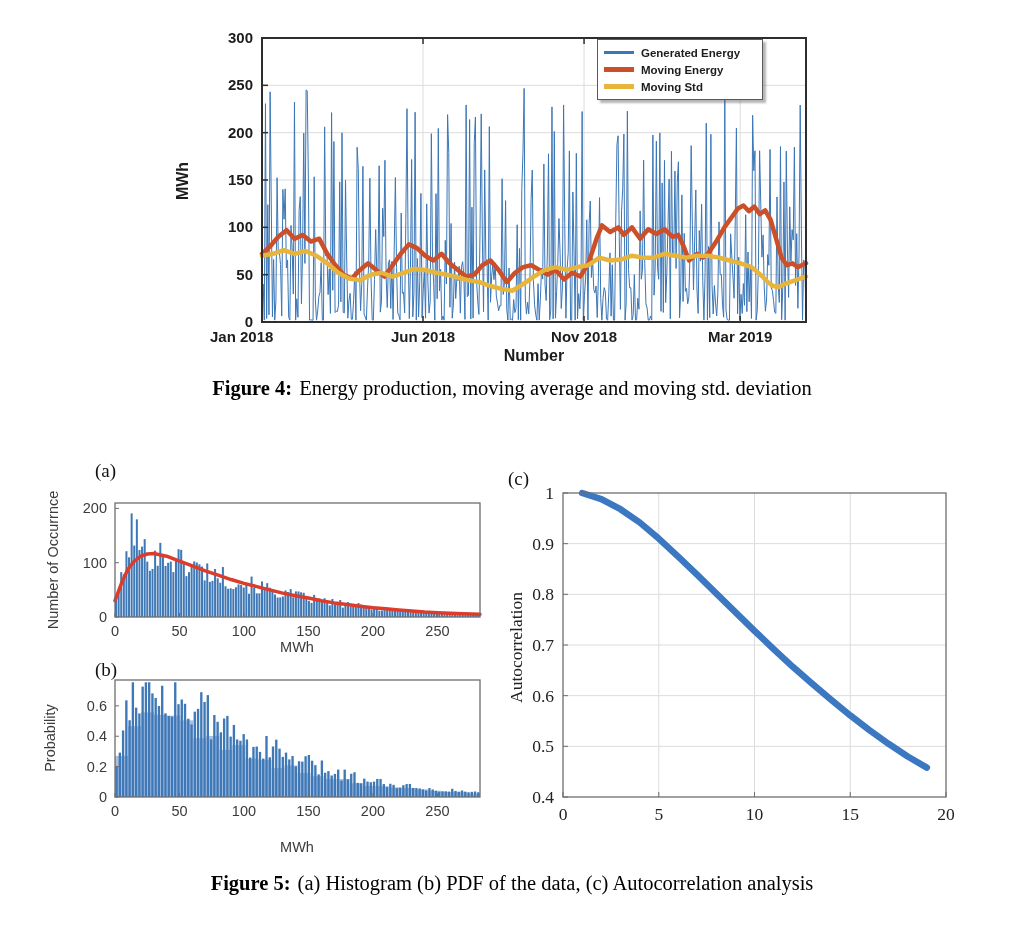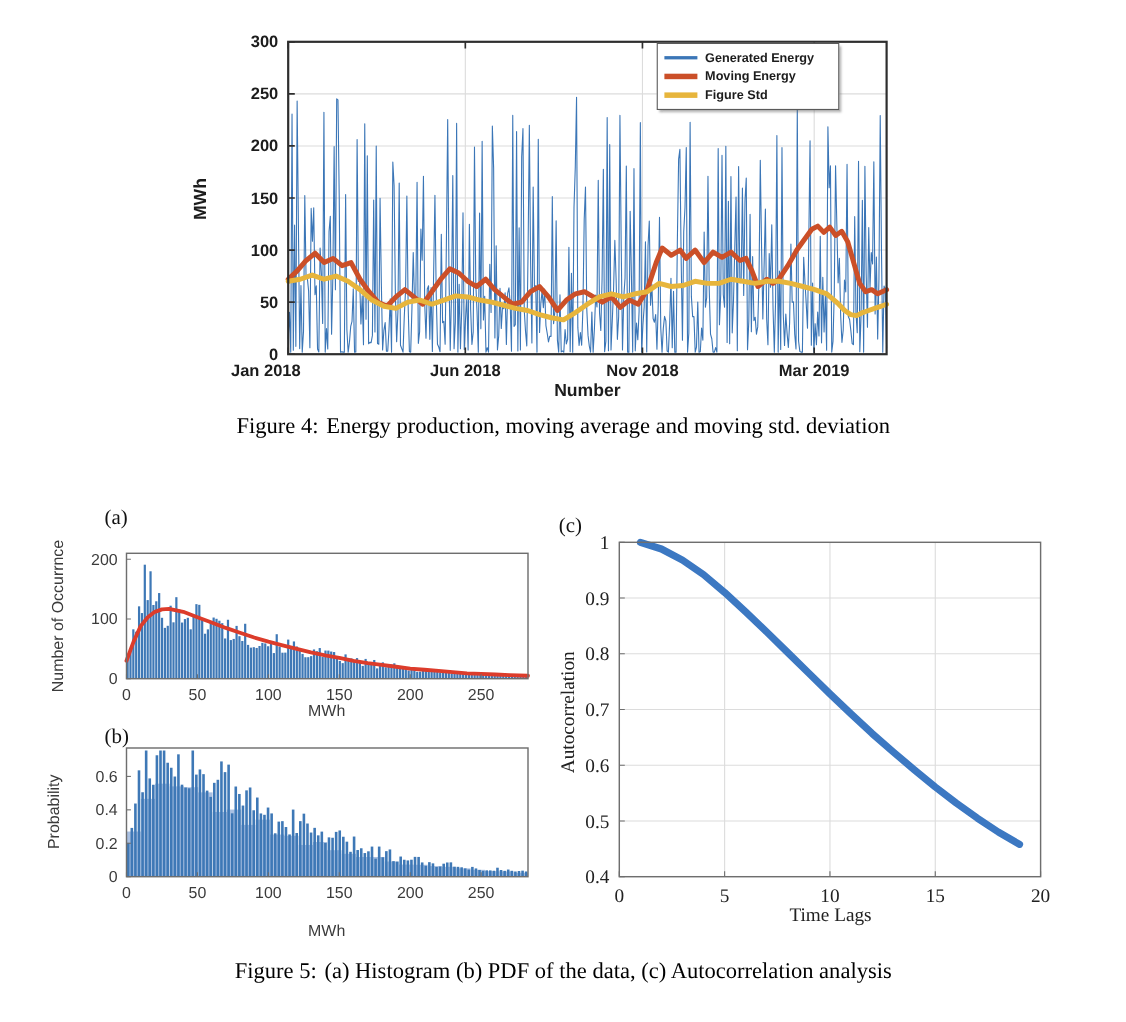--- a/index.html
+++ b/index.html
@@ -5,21 +5,21 @@
   html,body{margin:0;padding:0;background:#fff;}
   .page{position:relative;width:1024px;height:929px;background:#fff;overflow:hidden;
         font-family:"Liberation Sans",sans-serif;}
   .chartbox{position:absolute;}
   .chartbox svg{position:absolute;left:0;top:0;}
   .axlabel{position:absolute;color:#222;}
   .f4lab{font-weight:bold;font-size:16px;color:#1c1c1c;}
   .rot{transform:rotate(-90deg);text-align:center;}
   .caption{position:absolute;width:100%;text-align:center;
            font-family:"Liberation Serif",serif;font-size:20.5px;color:#000;}
-  .caption .cb{font-weight:normal;margin-right:7px;}
+  .caption .cb{font-weight:bold;margin-right:7px;}
   .paneltag{position:absolute;font-family:"Liberation Serif",serif;font-size:19px;color:#111;}
   .legend{position:absolute;background:#fff;border:1px solid #5a5a5a;
           box-shadow:2.5px 2.5px 2px rgba(90,90,90,0.45);padding:4px 6px 4px 6px;z-index:5;}
   .lrow{display:flex;align-items:center;height:17px;}
   .lswatch{display:inline-block;width:30px;margin-right:7px;flex:0 0 30px;}
   .llabel{font-size:11.5px;font-weight:bold;color:#1c1c1c;white-space:nowrap;}
   .sans-sm{font-size:14.5px;color:#3b3b3b;}
   .serif-md{font-family:"Liberation Serif",serif;font-size:17.5px;color:#222;}
 </style>
 </head>
@@ -76,21 +76,21 @@
       <div class="lrow">
         <span class="lswatch" style="height: 2.5px; background: rgb(59, 118, 183);"></span>
         <span class="llabel">Generated Energy</span>
       </div>
       <div class="lrow">
         <span class="lswatch" style="height: 5px; background: rgb(203, 79, 40);"></span>
         <span class="llabel">Moving Energy</span>
       </div>
       <div class="lrow">
         <span class="lswatch" style="height: 5px; background: rgb(231, 181, 60);"></span>
-        <span class="llabel">Figure Std</span>
+        <span class="llabel">Moving Std</span>
       </div>
     </div>
   </div>
 
   <div class="caption" style="top:377px;">
     <span class="cb">Figure 4:</span><span>Energy production, moving average and moving std. deviation</span>
   </div>
 
   <div class="chartbox" style="left:30px;top:458px;width:460px;height:200px;">
     <svg id="svg-a" width="460" height="200">
@@ -461,20 +461,19 @@
         <text x="163.75" y="362" text-anchor="middle" font-size="17.5px" font-family="&quot;Liberation Serif&quot;,serif" fill="#222">5</text>
         <line x1="259.5" x2="259.5" y1="339" y2="334" stroke="#6E6E6E" stroke-width="1"></line>
         <text x="259.5" y="362" text-anchor="middle" font-size="17.5px" font-family="&quot;Liberation Serif&quot;,serif" fill="#222">10</text>
         <line x1="355.25" x2="355.25" y1="339" y2="334" stroke="#6E6E6E" stroke-width="1"></line>
         <text x="355.25" y="362" text-anchor="middle" font-size="17.5px" font-family="&quot;Liberation Serif&quot;,serif" fill="#222">15</text>
         <line x1="451" x2="451" y1="339" y2="334" stroke="#6E6E6E" stroke-width="1"></line>
         <text x="451" y="362" text-anchor="middle" font-size="17.5px" font-family="&quot;Liberation Serif&quot;,serif" fill="#222">20</text>
       </svg>
     <div class="paneltag" style="left:13px;top:10px;">(c)</div>
     <div class="axlabel serif-md rot" style="left:-64px;top:179px;width:170px;">Autocorrelation</div>
-    <div class="axlabel serif-md" style="left:160px;top:363px;width:200px;text-align:center;">Time Lags</div>
   </div>
 
   <div class="caption" style="top:872px;">
     <span class="cb">Figure 5:</span><span>(a) Histogram (b) PDF of the data, (c) Autocorrelation analysis</span>
   </div>
 
 </div>
 
 </body></html>

